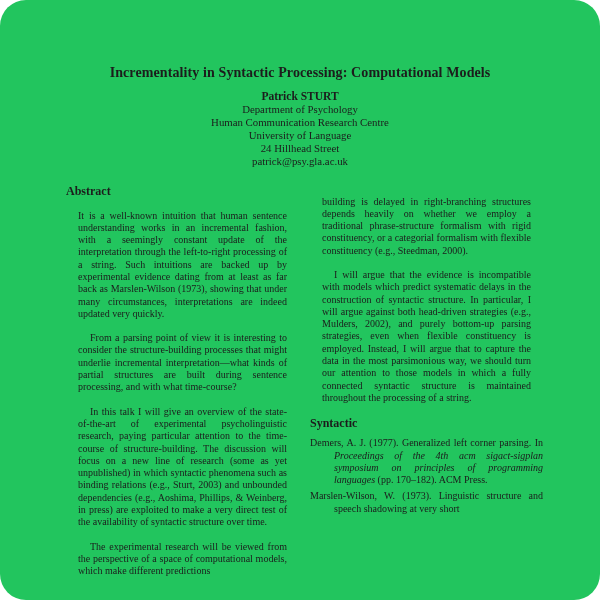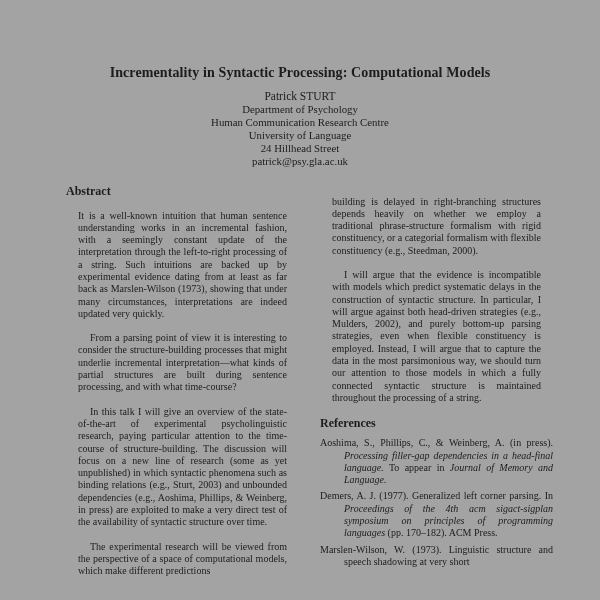--- a/index.html
+++ b/index.html
@@ -5,49 +5,50 @@
   html, body {
     margin: 0;
     padding: 0;
     background: #ffffff;
   }
   .page {
     position: relative;
     width: 600px;
     height: 600px;
     overflow: hidden;
-    background: #a3a3a3;
+    background: #22c55e;
     color: #1c1c1c;
     font-family: "Liberation Serif", "DejaVu Serif", serif;
+    border-radius: 26px;
     -webkit-font-smoothing: antialiased;
   }
   .header {
     padding-top: 64px;
     text-align: center;
   }
   .title {
     font-size: 14px;
     font-weight: 700;
     line-height: 17.5px;
     letter-spacing: 0.1px;
   }
   .author {
     font-size: 11.5px;
-    font-weight: 400;
+    font-weight: 700;
     margin-top: 8px;
     line-height: 13px;
   }
   .affil {
     font-size: 10.8px;
     line-height: 13px;
   }
   .columns {
     display: flex;
     padding: 16px 57px 0 66px;
-    gap: 21px;
+    gap: 11px;
     align-items: flex-start;
   }
   .col {
     width: 233px;
     flex: 0 0 233px;
   }
   .sec-heading {
     font-size: 12px;
     font-weight: 700;
     margin: 0 0 9px 0;
@@ -102,23 +103,22 @@
       <h2 class="sec-heading">Abstract</h2>
       <p class="para">It is a well-known intuition that human sentence understanding works in an incremental fashion, with a seemingly constant update of the interpretation through the left-to-right processing of a string. Such intuitions are backed up by experimental evidence dating from at least as far back as Marslen-Wilson (1973), showing that under many circumstances, interpretations are indeed updated very quickly.</p>
       <p class="para indent">From a parsing point of view it is interesting to consider the structure-building processes that might underlie incremental interpretation—what kinds of partial structures are built during sentence processing, and with what time-course?</p>
       <p class="para indent">In this talk I will give an overview of the state-of-the-art of experimental psycholinguistic research, paying particular attention to the time-course of structure-building. The discussion will focus on a new line of research (some as yet unpublished) in which syntactic phenomena such as binding relations (e.g., Sturt, 2003) and unbounded dependencies (e.g., Aoshima, Phillips, &amp; Weinberg, in press) are exploited to make a very direct test of the availability of syntactic structure over time.</p>
       <p class="para indent">The experimental research will be viewed from the perspective of a space of computational models, which make different predictions</p>
     </div>
 
     <div class="col col-right">
       <p class="para">building is delayed in right-branching structures depends heavily on whether we employ a traditional phrase-structure formalism with rigid constituency, or a categorial formalism with flexible constituency (e.g., Steedman, 2000).</p>
       <p class="para indent">I will argue that the evidence is incompatible with models which predict systematic delays in the construction of syntactic structure. In particular, I will argue against both head-driven strategies (e.g., Mulders, 2002), and purely bottom-up parsing strategies, even when flexible constituency is employed. Instead, I will argue that to capture the data in the most parsimonious way, we should turn our attention to those models in which a fully connected syntactic structure is maintained throughout the processing of a string.</p>
-      <h2 class="sec-heading refs-heading">References</h2>
+      <h2 class="sec-heading refs-heading">Syntactic</h2>
       <div>
-          <div class="ref-entry"><span>Aoshima, S., Phillips, C., &amp; Weinberg, A. (in press). </span><span class="italic">Processing filler-gap dependencies in a head-final language.</span><span> To appear in </span><span class="italic">Journal of Memory and Language.</span></div>
           <div class="ref-entry"><span>Demers, A. J. (1977). Generalized left corner parsing. In </span><span class="italic">Proceedings of the 4th acm sigact-sigplan symposium on principles of programming languages</span><span> (pp. 170–182). ACM Press.</span></div>
           <div class="ref-entry"><span>Marslen-Wilson, W. (1973). Linguistic structure and speech shadowing at very short</span></div>
         </div>
     </div>
 
   </div>
 
 </div>
 
 </body></html>

